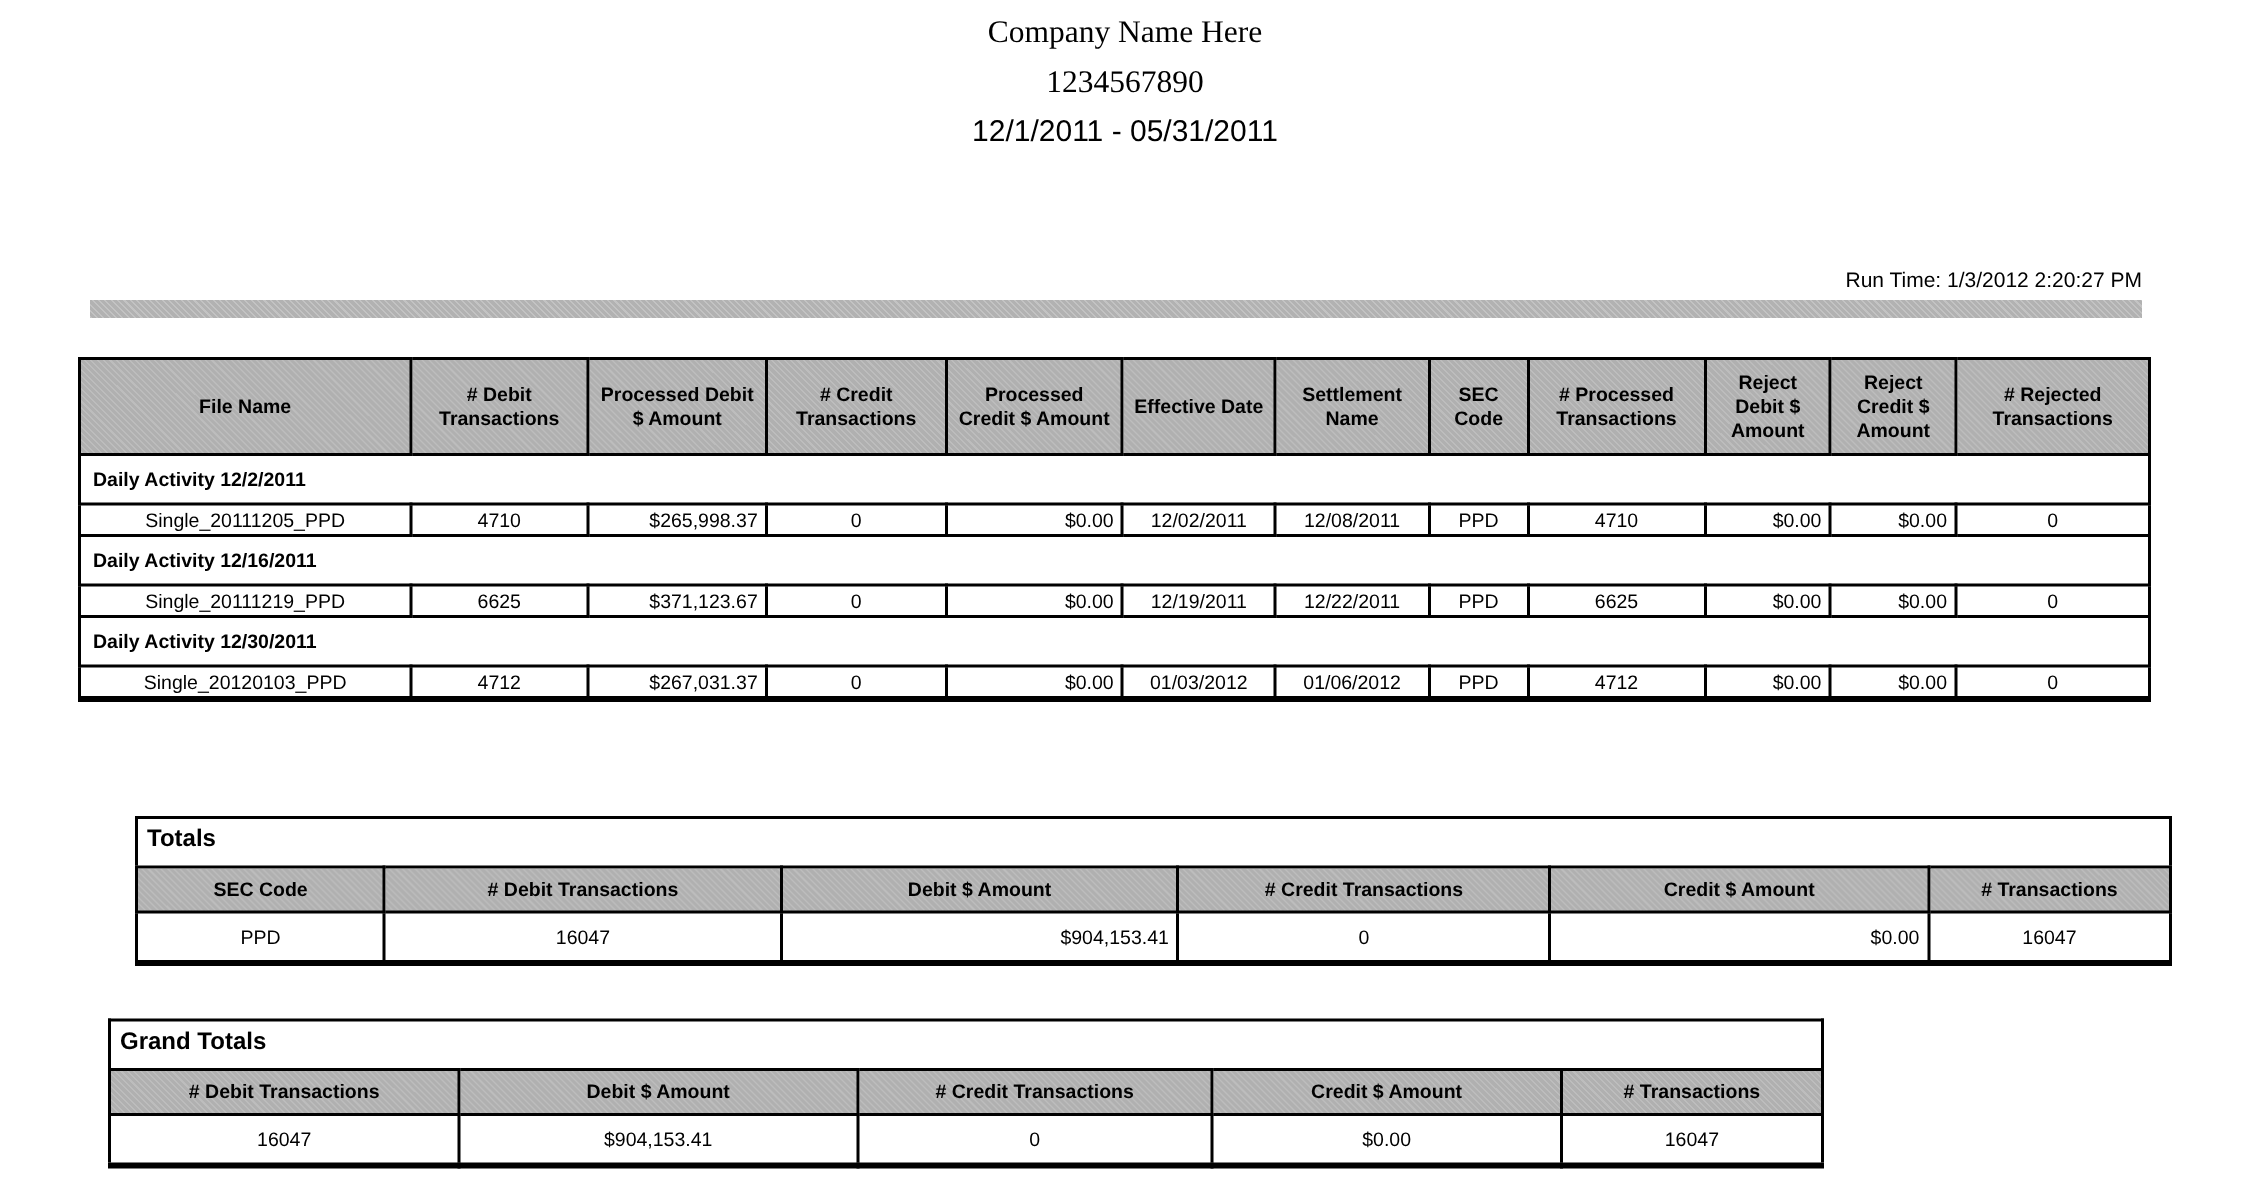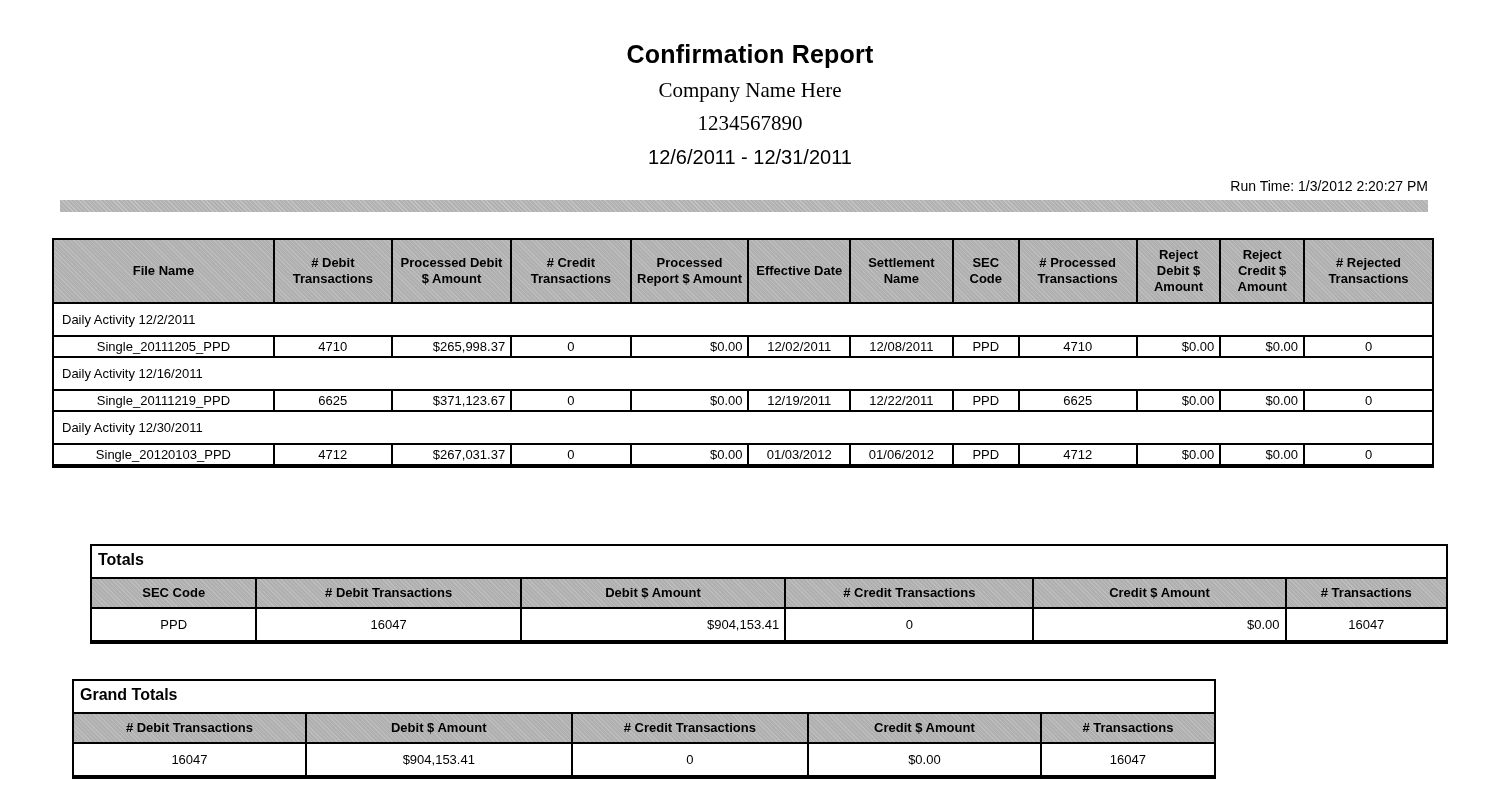--- a/index.html
+++ b/index.html
@@ -30,21 +30,21 @@
     border:2px solid #000; font-size:13px; padding:2px 5px;
     overflow:hidden; white-space:normal; vertical-align:middle;
   }
   th {
     background-color:#b0b0b0;
     background-image:repeating-linear-gradient(45deg, rgba(255,255,255,.16) 0 1px, transparent 1px 3px);
     font-weight:bold; text-align:center; line-height:1.25;
   }
   td.al-center { text-align:center; }
   td.al-right  { text-align:right; }
-  td.group-label { font-weight:normal; text-align:left; padding-left:8px; }
+  td.group-label { font-weight:bold; text-align:left; padding-left:8px; }
 
   .main-table  { position:absolute; top:238px; left:52px; width:1382px; border-bottom:4px solid #000; }
   .main-table th { height:64px; }
   .main-table td { height:20px; }
   .main-table td.group-label { height:33px; }
 
   .section { position:absolute; left:52px; }
   .totals-section { top:544px; width:1396px;padding-left:38px; }
   .grand-section  { top:679px; width:1164px;padding-left:20px; }
   .section-title {
@@ -52,24 +52,23 @@
     font-size:16px; font-weight:bold; padding:5px 6px 4px 6px; height:33px;
   }
   .section table { width:100%; border-bottom:4px solid #000; }
   .section th { height:30px; }
   .section td { height:34px; }
 </style>
 </head>
 <body>
 
 <div class="report-header">
-  <div class="report-title">Confirmation Report</div>
   <div class="company-name">Company Name Here</div>
   <div class="company-number">1234567890</div>
-  <div class="date-range">12/6/2011 - 12/31/2011</div>
+  <div class="date-range">12/1/2011 - 05/31/2011</div>
 </div>
 
 <div class="run-time">Run Time: 1/3/2012 2:20:27 PM</div>
 <div class="gray-bar"></div>
 
 <table class="main-table">
   <colgroup id="main-cols">
       <col style="width: 16.1%;">
       <col style="width: 8.6%;">
       <col style="width: 8.7%;">
@@ -82,21 +81,21 @@
       <col style="width: 6.1%;">
       <col style="width: 6.1%;">
       <col style="width: 9.4%;">
     </colgroup>
   <thead>
       <tr id="main-head">
         <th>File Name</th>
         <th># Debit Transactions</th>
         <th>Processed Debit $ Amount</th>
         <th># Credit Transactions</th>
-        <th>Processed Report $ Amount</th>
+        <th>Processed Credit $ Amount</th>
         <th>Effective Date</th>
         <th>Settlement Name</th>
         <th>SEC Code</th>
         <th># Processed Transactions</th>
         <th>Reject Debit $ Amount</th>
         <th>Reject Credit $ Amount</th>
         <th># Rejected Transactions</th>
       </tr>
     </thead>
   <tbody id="main-body">

